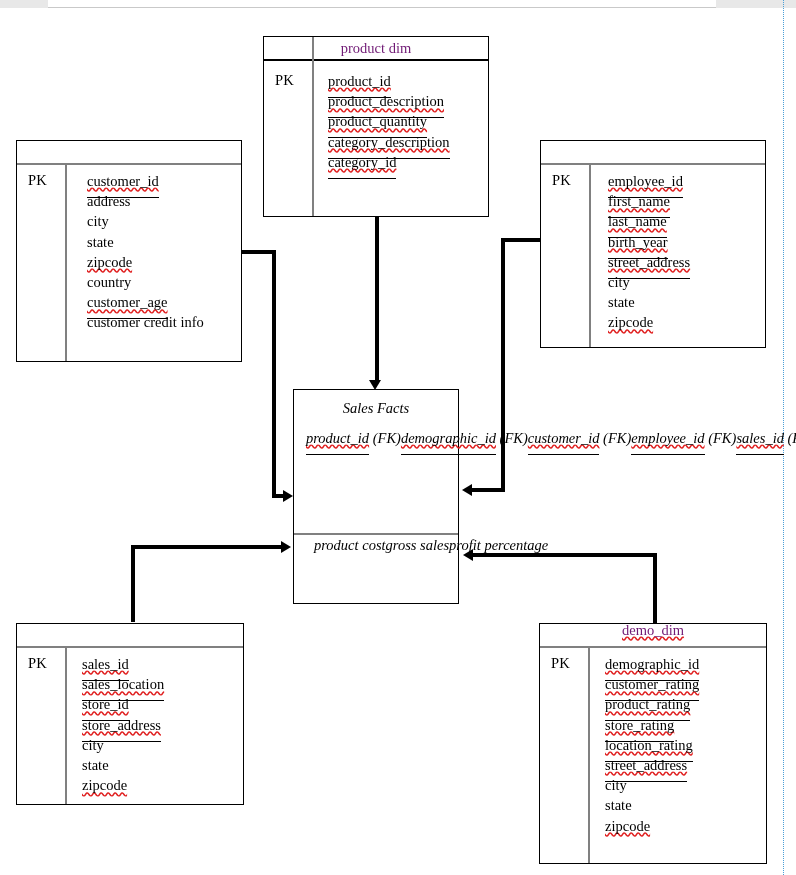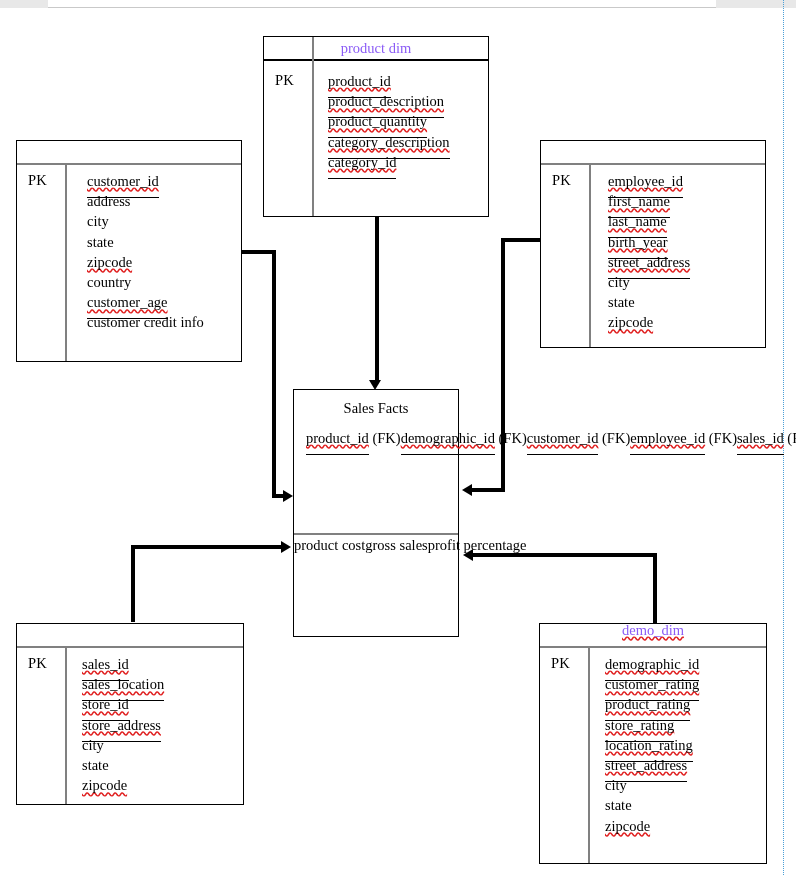--- a/index.html
+++ b/index.html
@@ -53,21 +53,21 @@
     background: #ffffff;
   }
   .entity .hdr {
     position: absolute;
     left: 0; right: 0; top: 0;
     height: 22px;
     display: flex;
     align-items: center;
     justify-content: center;
     font-size: 14.5px;
-    color: #8b5cf6;
+    color: #701a75;
     white-space: nowrap;
   }
   .entity .hdr-rule {
     position: absolute;
     left: 0; right: 0;
     top: 22px;
     height: 2px;
     background: #808080;
   }
   .entity.black-rule .hdr-rule {
@@ -133,21 +133,21 @@
   }
   .fact .fdiv {
     position: absolute;
     left: 0; right: 0;
     top: 143px;
     height: 2px;
     background: #808080;
   }
   .fact .fmeasures {
     position: absolute;
-    left: 0; top: 145px;
+    left: 20px; top: 145px;
     font-size: 14.5px;
     line-height: 20.2px;
     white-space: nowrap;
   }
 
   
   .seg {
     position: absolute;
     background: #000000;
   }
@@ -243,21 +243,21 @@
         <span class="f"><span class="ul sq">first_name</span></span>
         <span class="f"><span class="ul sq">last_name</span></span>
         <span class="f"><span class="ul sq">birth_year</span></span>
         <span class="f"><span class="ul sq">street_address</span></span>
         <span class="f"><span class="">city</span></span>
         <span class="f"><span class="">state</span></span>
         <span class="f"><span class="sq">zipcode</span></span>
       </div>
   </div>
 
-  <div class="fact" style="left:293px; top:389px; width:166px; height:248px;">
+  <div class="fact" style="left:293px; top:389px; width:166px; height:215px;font-style:italic;">
     <div class="ftitle">Sales Facts</div>
     <div class="fkeys"><span class="f"><span class="ul sq">product_id</span><span> (FK)</span></span><span class="f"><span class="ul sq">demographic_id</span><span>  (FK)</span></span><span class="f"><span class="ul sq">customer_id</span><span> (FK)</span></span><span class="f"><span class="ul sq">employee_id</span><span> (FK)</span></span><span class="f"><span class="ul sq">sales_id</span><span> (FK)</span></span></div>
     <div class="fdiv"></div>
     <div class="fmeasures"><span class="f"><span class="">product cost</span></span><span class="f"><span class="">gross sales</span></span><span class="f"><span class="">profit percentage</span></span></div>
   </div>
 
   <div class="entity" style="left:16px; top:623px; width:228px; height:182px;">
     <div class="hdr-rule"></div>
     <div class="vrule" style="left:48px; top:22px;"></div>
     <div class="pk" style="left:11px; top:31px;">PK</div>

